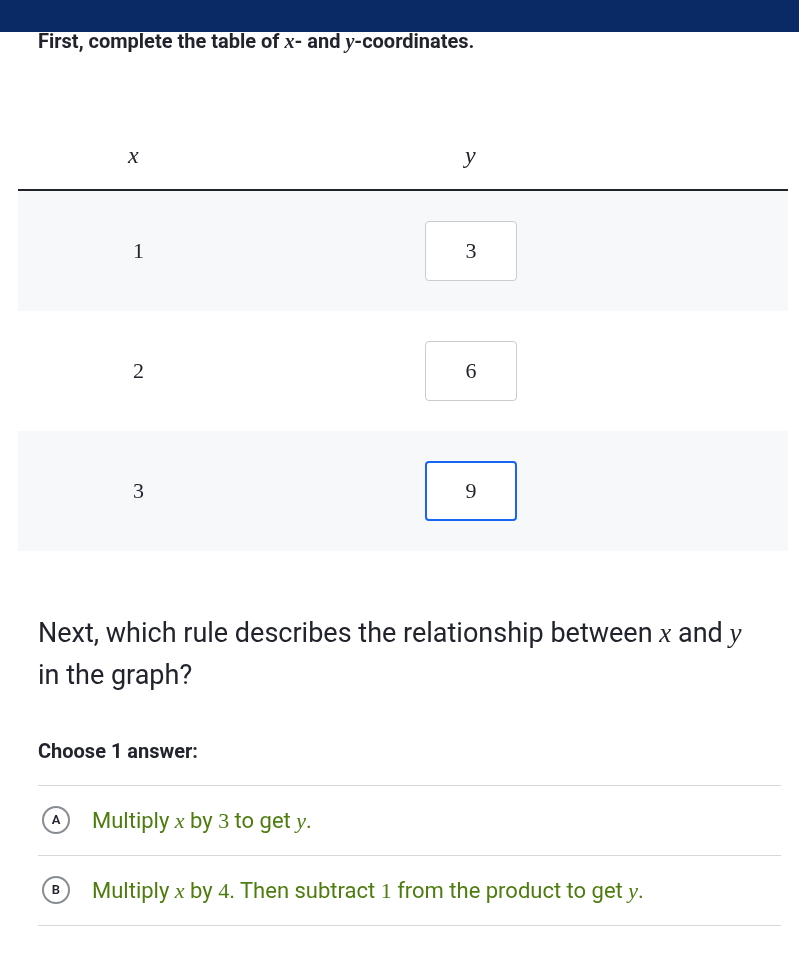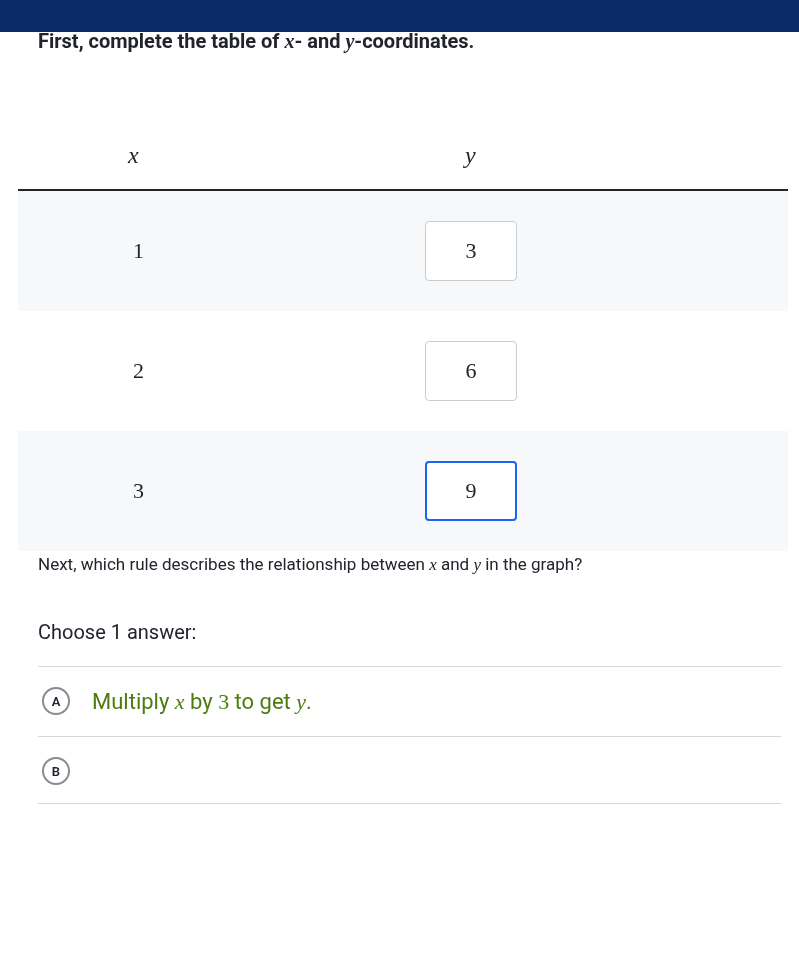--- a/index.html
+++ b/index.html
@@ -65,29 +65,30 @@
     border-radius: 4px;
     background: #fff;
     font-size: 22px;
     font-family: "Times New Roman", serif;
     margin-left: -30px;
   }
   .value-box.selected {
     border: 2px solid #1865f2;
   }
   .next-q {
-    font-size: 17px;
+    font-size: 27px;
     line-height: 1.55;
+    margin-top: 62px;
     max-width: 730px;
   }
   .mi { font-family: "Times New Roman", serif; font-style: italic; }
   .mn { font-family: "Times New Roman", serif; }
   .choose {
     font-size: 20px;
-    font-weight: 400;
+    font-weight: 700;
     margin-top: 42px;
   }
   .choices {
     margin-top: 22px;
     border-top: 1px solid #d6d8da;
     max-width: 750px;
   }
   .choice {
     display: flex;
     align-items: flex-start;
@@ -168,17 +169,20 @@
 
     <div class="choice">
       <div class="letter-circle">A</div>
       <div class="choice-text">
         <span>Multiply </span><span class="mi">x</span><span> by </span><span class="mn">3</span><span> to get </span><span class="mi">y</span><span>.</span>
       </div>
     </div>
 
     <div class="choice">
       <div class="letter-circle">B</div>
+      <div class="choice-text">
+        <span>Multiply </span><span class="mi">x</span><span> by </span><span class="mn">4</span><span>. Then subtract </span><span class="mn">1</span><span> from the product to get </span><span class="mi">y</span><span>.</span>
+      </div>
     </div>
 
   </div>
 
 </div>
 
 </body></html>

